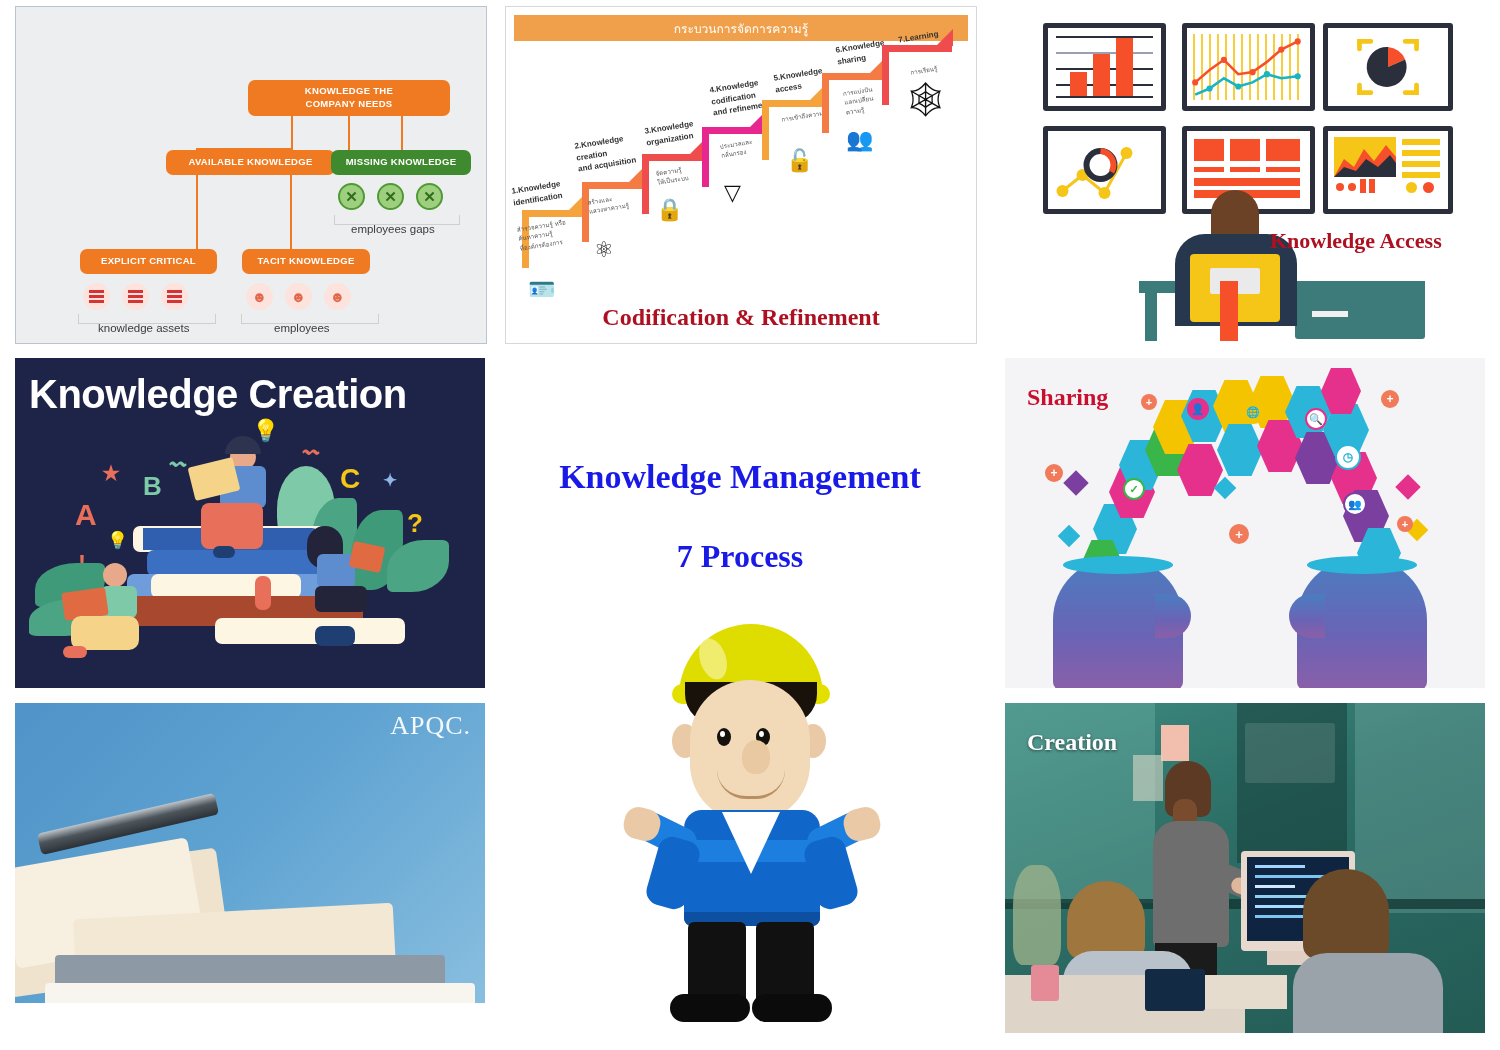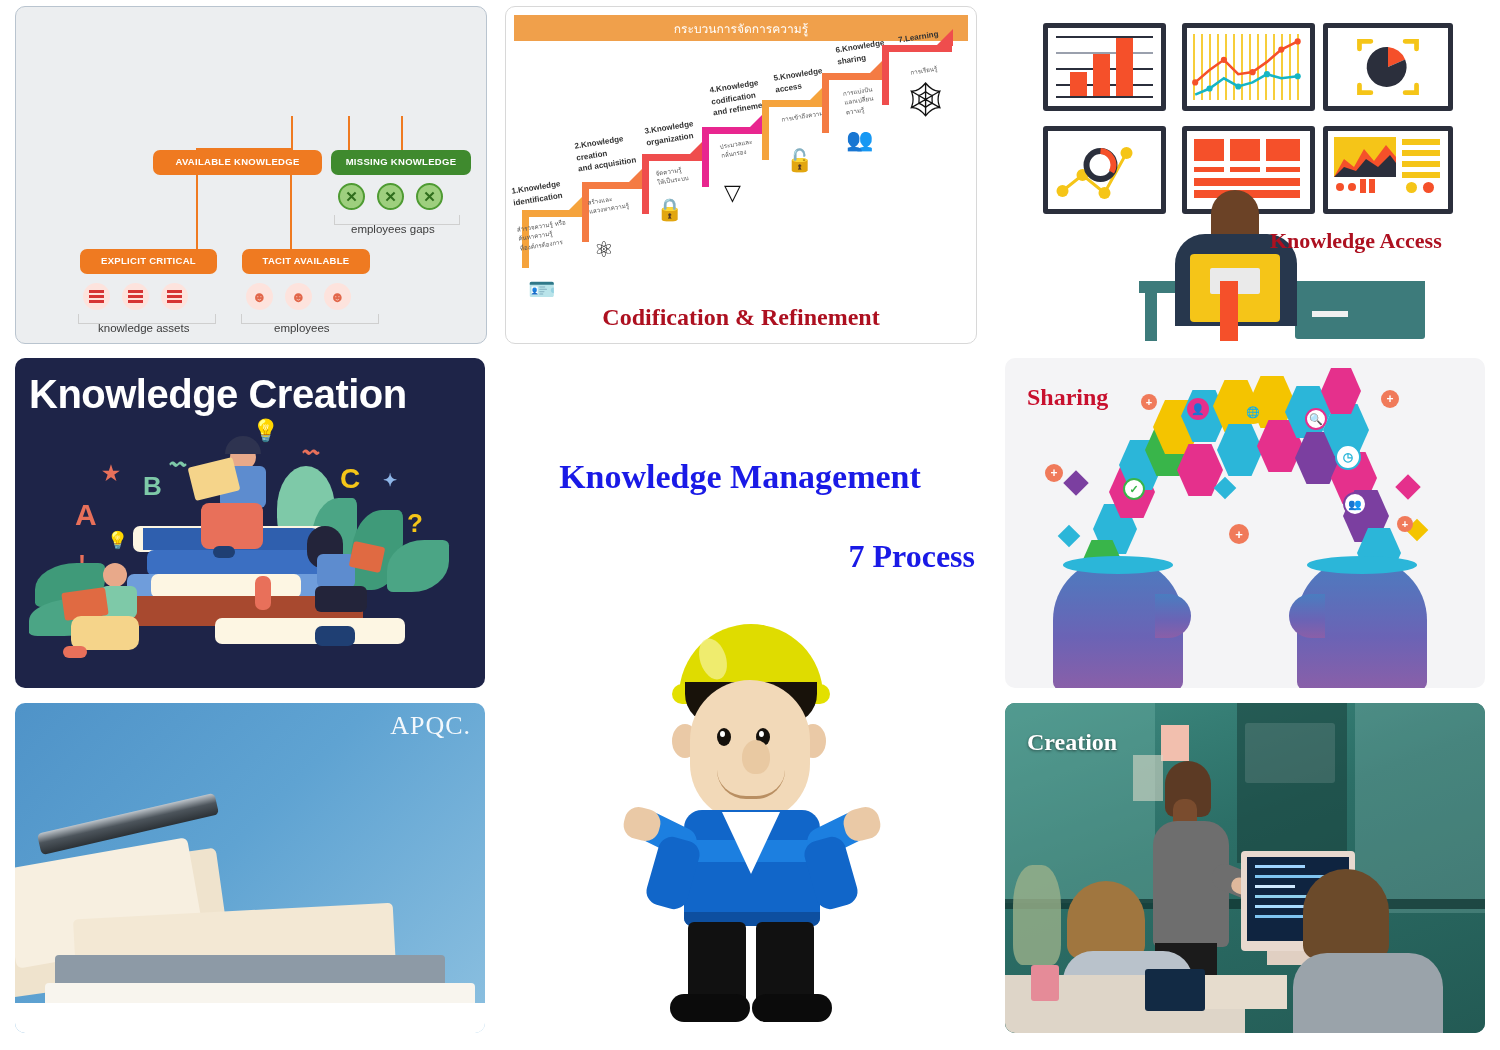--- a/index.html
+++ b/index.html
@@ -1,32 +1,32 @@
 <!DOCTYPE html>
 <html><head>
 <meta charset="utf-8">
 <style>
   html,body{margin:0;padding:0;background:#fff;}
   body{width:1500px;height:1050px;position:relative;overflow:hidden;
        font-family:"Liberation Serif",serif;}
-  .panel{position:absolute;overflow:hidden;background:#fff;border-radius:10px;}
+  .panel{position:absolute;overflow:hidden;background:#fff;}
 
   
   #p-org{left:15px;top:6px;width:470px;height:336px;background:#eceef0;border:1px solid #b9c4cf;}
   #p-org .inner{position:absolute;inset:10px;background:#eceef0;}
   .org-title{position:absolute;left:85px;top:18px;width:300px;height:34px;background:#122b63;
      color:#fff;font-family:"Liberation Sans",sans-serif;font-weight:bold;font-size:17px;
      letter-spacing:.5px;display:flex;align-items:center;justify-content:center;}
   .obox{position:absolute;border-radius:7px;color:#fff;font-family:"Liberation Sans",sans-serif;
      font-weight:bold;font-size:9.5px;letter-spacing:.3px;display:flex;align-items:center;
      justify-content:center;text-align:center;line-height:1.35;padding:0 4px;box-sizing:border-box;}
   .obox.or{background:#ef7a21;}
   .obox.gr{background:#3f8a2e;}
   #ob-need{left:222px;top:63px;width:202px;height:36px;}
-  #ob-avail{left:127px;top:133px;width:169px;height:25px;}
+  #ob-avail{left:140px;top:133px;width:169px;height:25px;}
   #ob-miss{left:305px;top:133px;width:140px;height:25px;}
   #ob-expl{left:54px;top:232px;width:137px;height:25px;}
   #ob-tacit{left:216px;top:232px;width:128px;height:25px;}
   .oline{position:absolute;background:#ef7a21;}
   .dotrow{position:absolute;display:flex;gap:12px;}
   .dot{width:27px;height:27px;border-radius:50%;display:flex;align-items:center;justify-content:center;
      font-family:"Liberation Sans",sans-serif;font-weight:bold;font-size:15px;}
   .dot.green{background:#9ecf7e;border:2px solid #4f9b33;color:#2f6d1d;box-sizing:border-box;}
   .dot.pink{background:#fde3dd;}
   .bars{width:15px;}
@@ -106,42 +106,45 @@
   #p-learn{left:1005px;top:703px;width:480px;height:330px;background:#2f6b63;}
   .learn-cap{position:absolute;left:22px;top:26px;font-family:"Liberation Serif",serif;
      font-weight:bold;font-size:24px;color:#fff;z-index:9;
      text-shadow:0 1px 3px rgba(0,0,0,.55);}
   .lshape{position:absolute;}
 
   
   #center-title{position:absolute;left:505px;top:460px;width:470px;text-align:center;
      font-family:"Liberation Serif",serif;font-weight:bold;font-size:34px;color:#1a1ae6;
      line-height:1.0;}
-  #center-sub{position:absolute;left:505px;top:538px;width:470px;text-align:right;
+  #center-sub{position:absolute;left:505px;top:538px;width:470px;text-align:center;
      font-family:"Liberation Serif",serif;font-weight:bold;font-size:32px;color:#1a1ae6;}
   #mascot{position:absolute;left:600px;top:612px;width:300px;height:415px;}
   .m{position:absolute;}
 </style>
 </head>
 <body>
 
 <div class="panel" id="p-org">
   <div class="inner">
 
     <div class="oline" style="left:322px;top:99px;width:2px;height:34px;"></div>
     <div class="oline" style="left:265px;top:99px;width:2px;height:34px;"></div>
     <div class="oline" style="left:375px;top:99px;width:2px;height:34px;"></div>
     <div class="oline" style="left:170px;top:158px;width:2px;height:74px;"></div>
     <div class="oline" style="left:264px;top:158px;width:2px;height:74px;"></div>
     <div class="oline" style="left:170px;top:131px;width:96px;height:2px;"></div>
 
+    <div class="obox or" id="ob-need">
+      <span>KNOWLEDGE THE<br>COMPANY NEEDS</span>
+    </div>
     <div class="obox or" id="ob-avail">AVAILABLE KNOWLEDGE</div>
     <div class="obox gr" id="ob-miss">MISSING KNOWLEDGE</div>
     <div class="obox or" id="ob-expl">EXPLICIT CRITICAL</div>
-    <div class="obox or" id="ob-tacit">TACIT AVAILABLE</div>
+    <div class="obox or" id="ob-tacit">TACIT KNOWLEDGE</div>
 
     <div class="dotrow" style="left:312px;top:166px;">
       <div class="dot green">✕</div>
       <div class="dot green">✕</div>
       <div class="dot green">✕</div>
     </div>
     <div class="brace" style="left:308px;top:198px;width:124px;"></div>
     <div class="olabel" style="left:325px;top:206px;">employees gaps</div>
 
     <div class="dotrow" style="left:57px;top:266px;">

